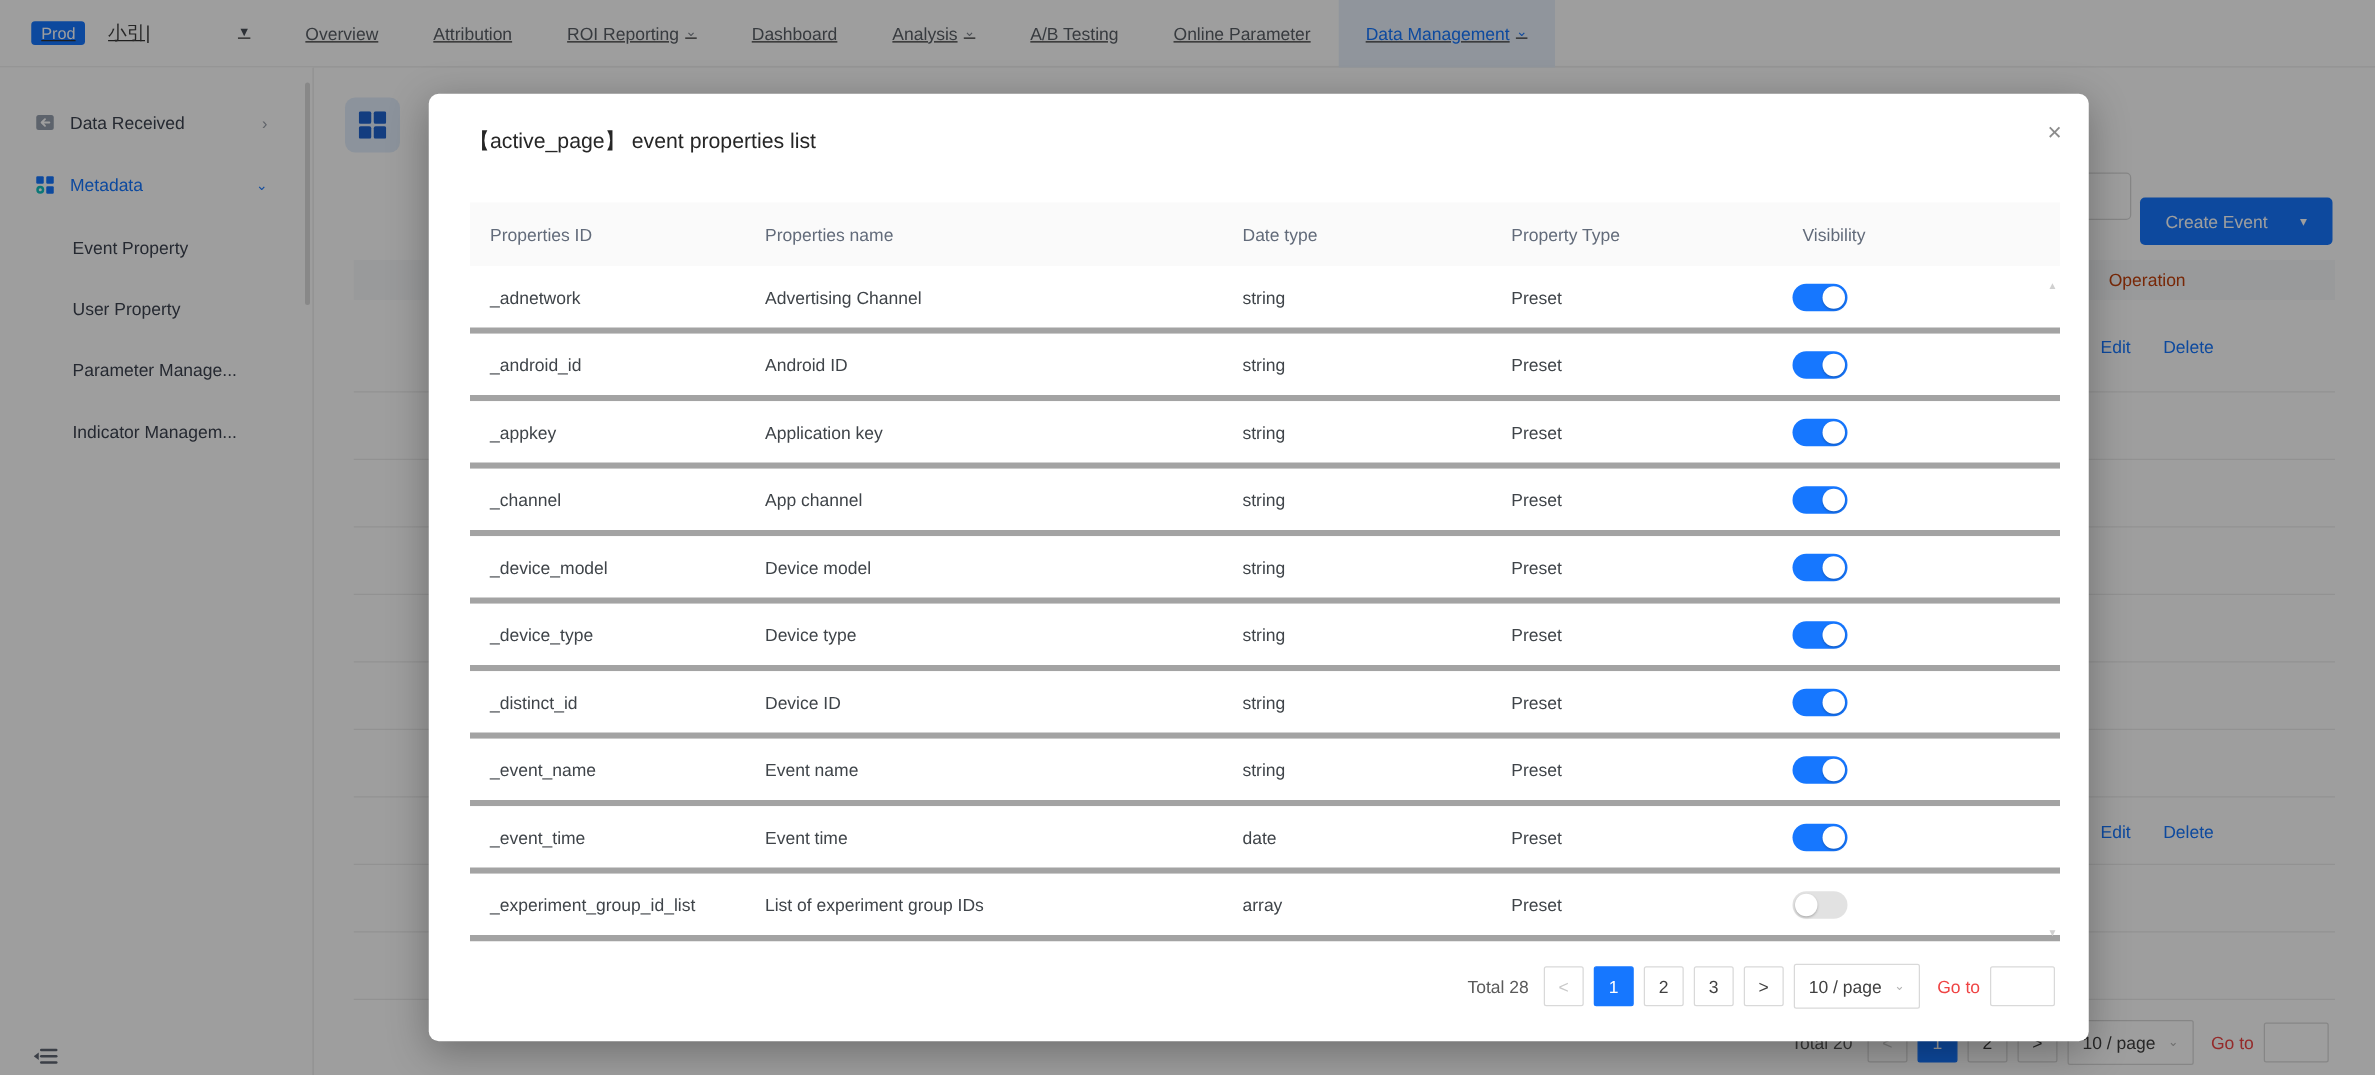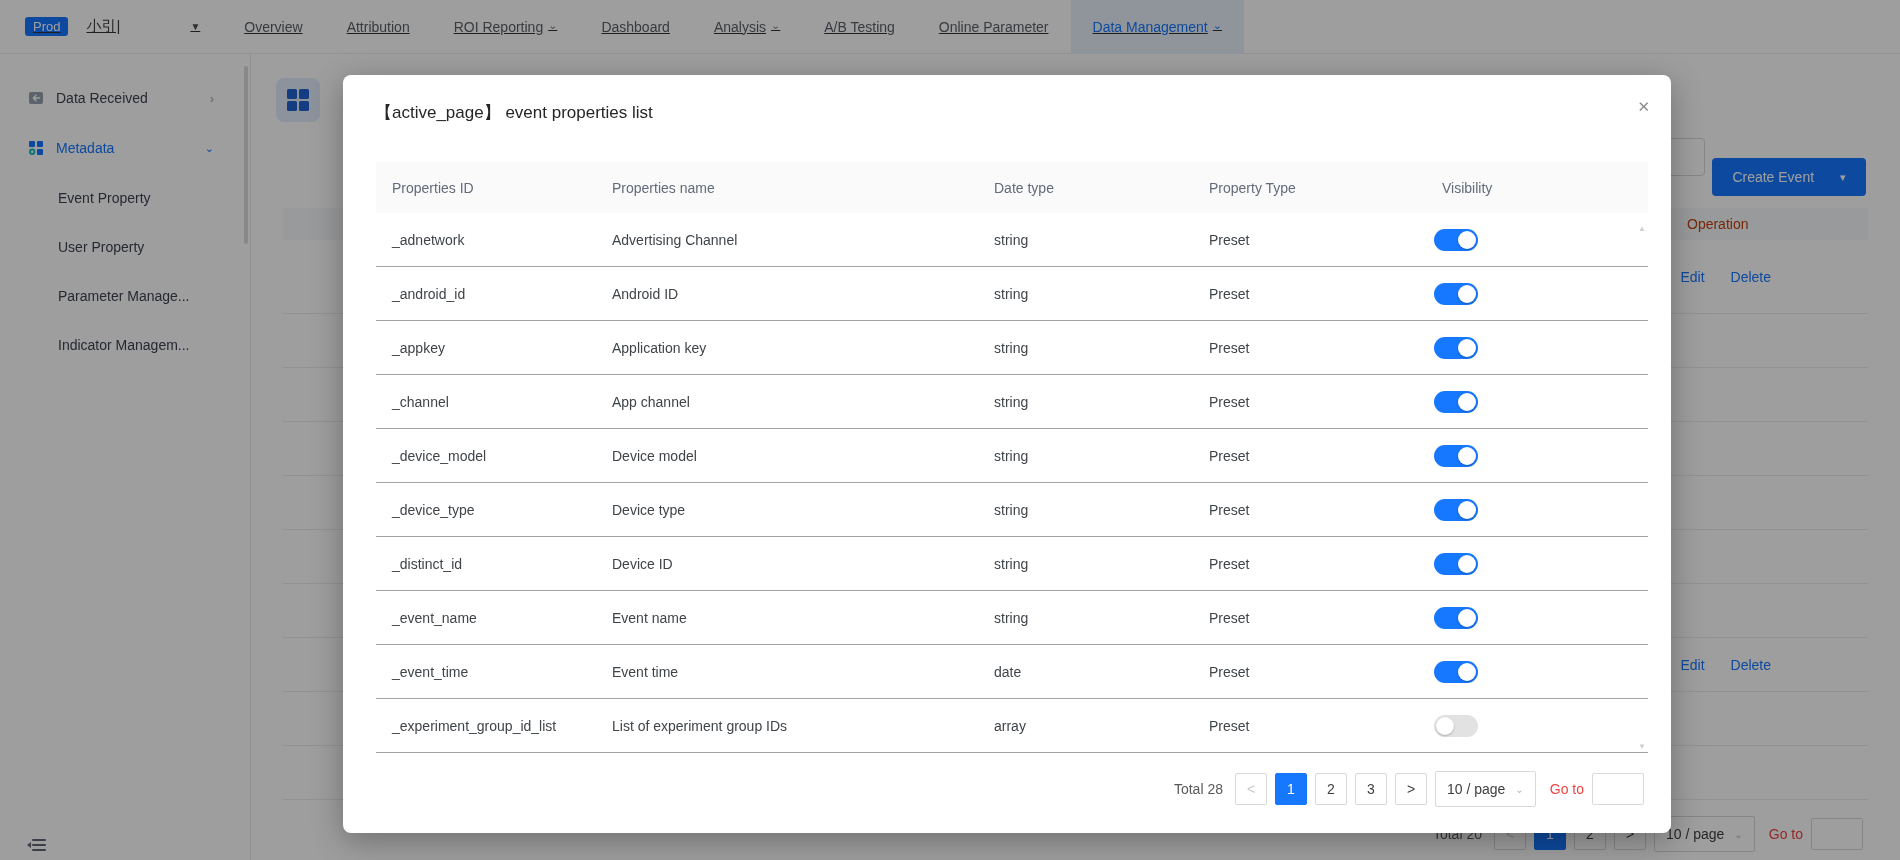--- a/index.html
+++ b/index.html
@@ -88,21 +88,21 @@
   .modal-search input{border:none;outline:none;flex:1;font-size:14px;color:#333;
                 font-family:"Liberation Sans",sans-serif;background:transparent;}
   .modal-search input::placeholder{color:#bfbfbf;}
   .modal-close{position:absolute;right:17px;top:20px;font-size:15px;color:#8c8c8c;
                cursor:pointer;line-height:1;padding:4px;}
 
   .mtable{position:absolute;left:33px;top:87px;width:1272px;}
   .mthead{display:flex;height:51px;background:#fafafa;align-items:center;padding-left:16px;
           font-size:14px;color:#626b7a;}
   .mrow{display:flex;height:54px;align-items:center;padding-left:16px;font-size:14px;
-        color:#3f4449;border-bottom:1px solid #a3a3a3;background:#fff;}
+        color:#3f4449;border-bottom:5px solid #a3a3a3;background:#fff;}
   .mcell.c0{width:220px;}
   .mcell.c1{width:382px;}
   .mcell.c2{width:215px;}
   .mcell.c3{width:225px;}
   .mcell.c4{flex:1;}
   .mthead .mcell.c4{padding-left:8px;}
   .scroll-hint{position:absolute;right:2px;font-size:8px;color:#d0d0d0;}
   .scroll-hint.up{top:62px;}
   .scroll-hint.down{top:580px;}
 

